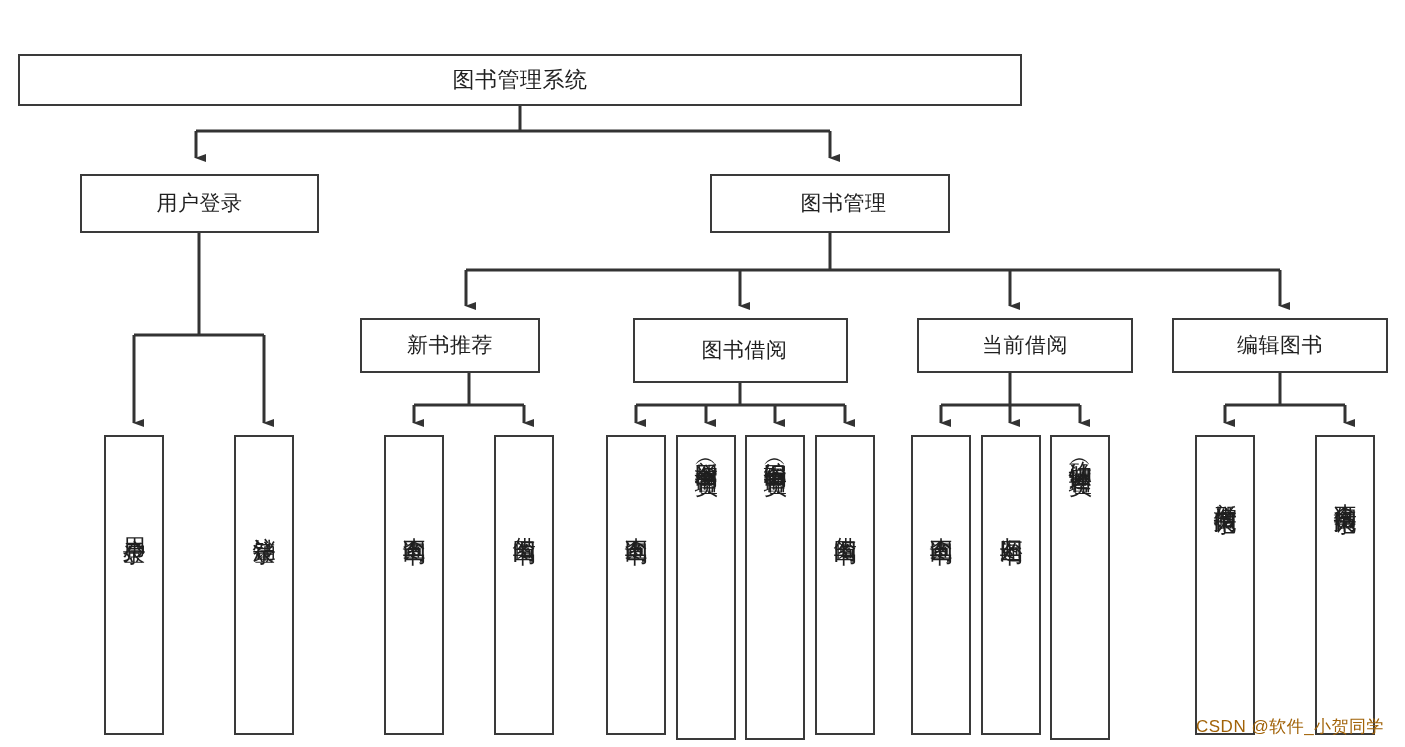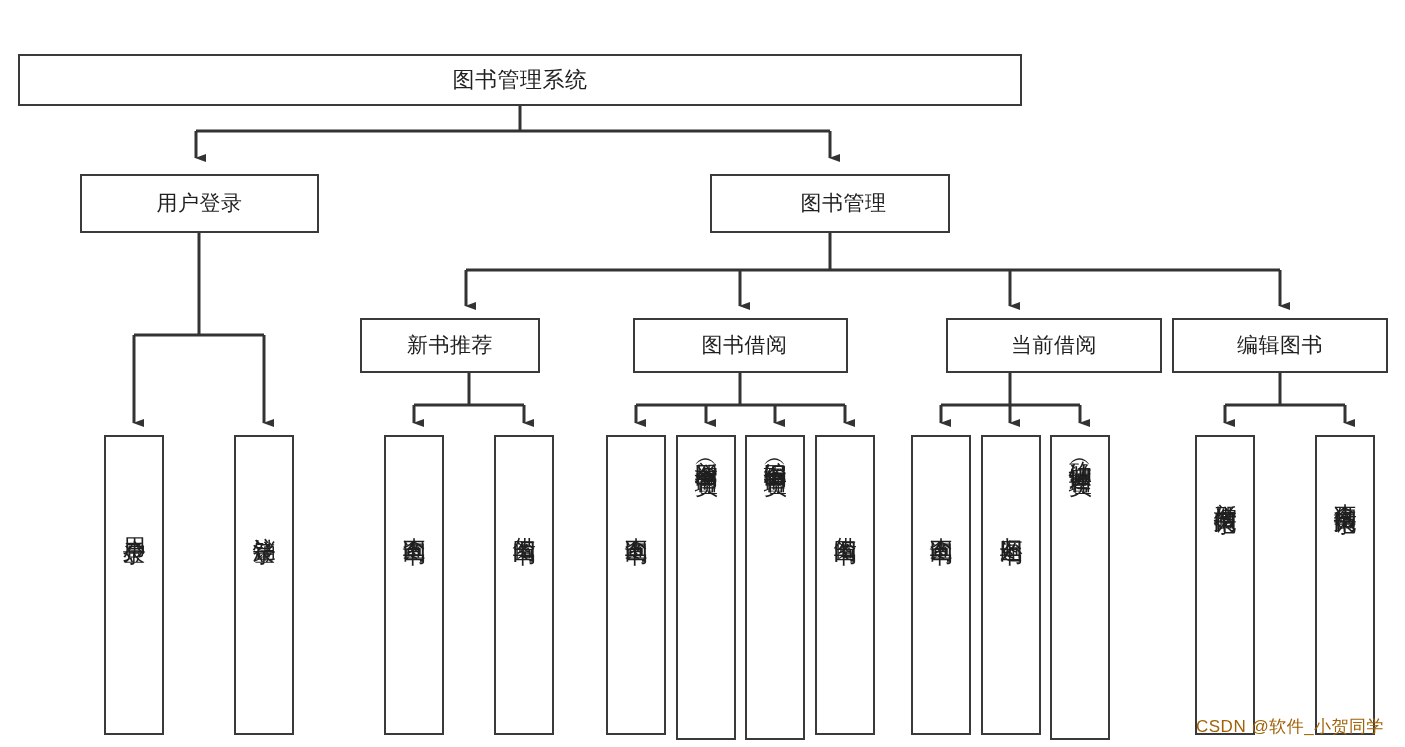--- a/index.html
+++ b/index.html
@@ -132,24 +132,24 @@
   <div class="node" style="left:80px; top:174px; width:239px; height:59px;">
     <span class="node-label">用户登录</span>
   </div>
   <div class="node" style="left:710px; top:174px; width:240px; height:59px;padding-left:27px;">
     <span class="node-label">图书管理</span>
   </div>
 
   <div class="node" style="left:360px; top:318px; width:180px; height:55px;">
     <span class="node-label">新书推荐</span>
   </div>
-  <div class="node" style="left:633px; top:318px; width:215px; height:55px;padding-left:8px;">
+  <div class="node" style="left:633px; top:318px; width:215px; height:65px;padding-left:8px;">
     <span class="node-label">图书借阅</span>
   </div>
-  <div class="node" style="left:946px; top:318px; width:216px; height:55px;">
+  <div class="node" style="left:917px; top:318px; width:216px; height:55px;">
     <span class="node-label">当前借阅</span>
   </div>
   <div class="node" style="left:1172px; top:318px; width:216px; height:55px;">
     <span class="node-label">编辑图书</span>
   </div>
 
   <div class="node vertical" style="left:104px; top:435px; width:60px; height:300px; padding-top:82px;">
     <span class="node-label">用户登录</span>
   </div>
   <div class="node vertical" style="left:234px; top:435px; width:60px; height:300px; padding-top:82px;">

